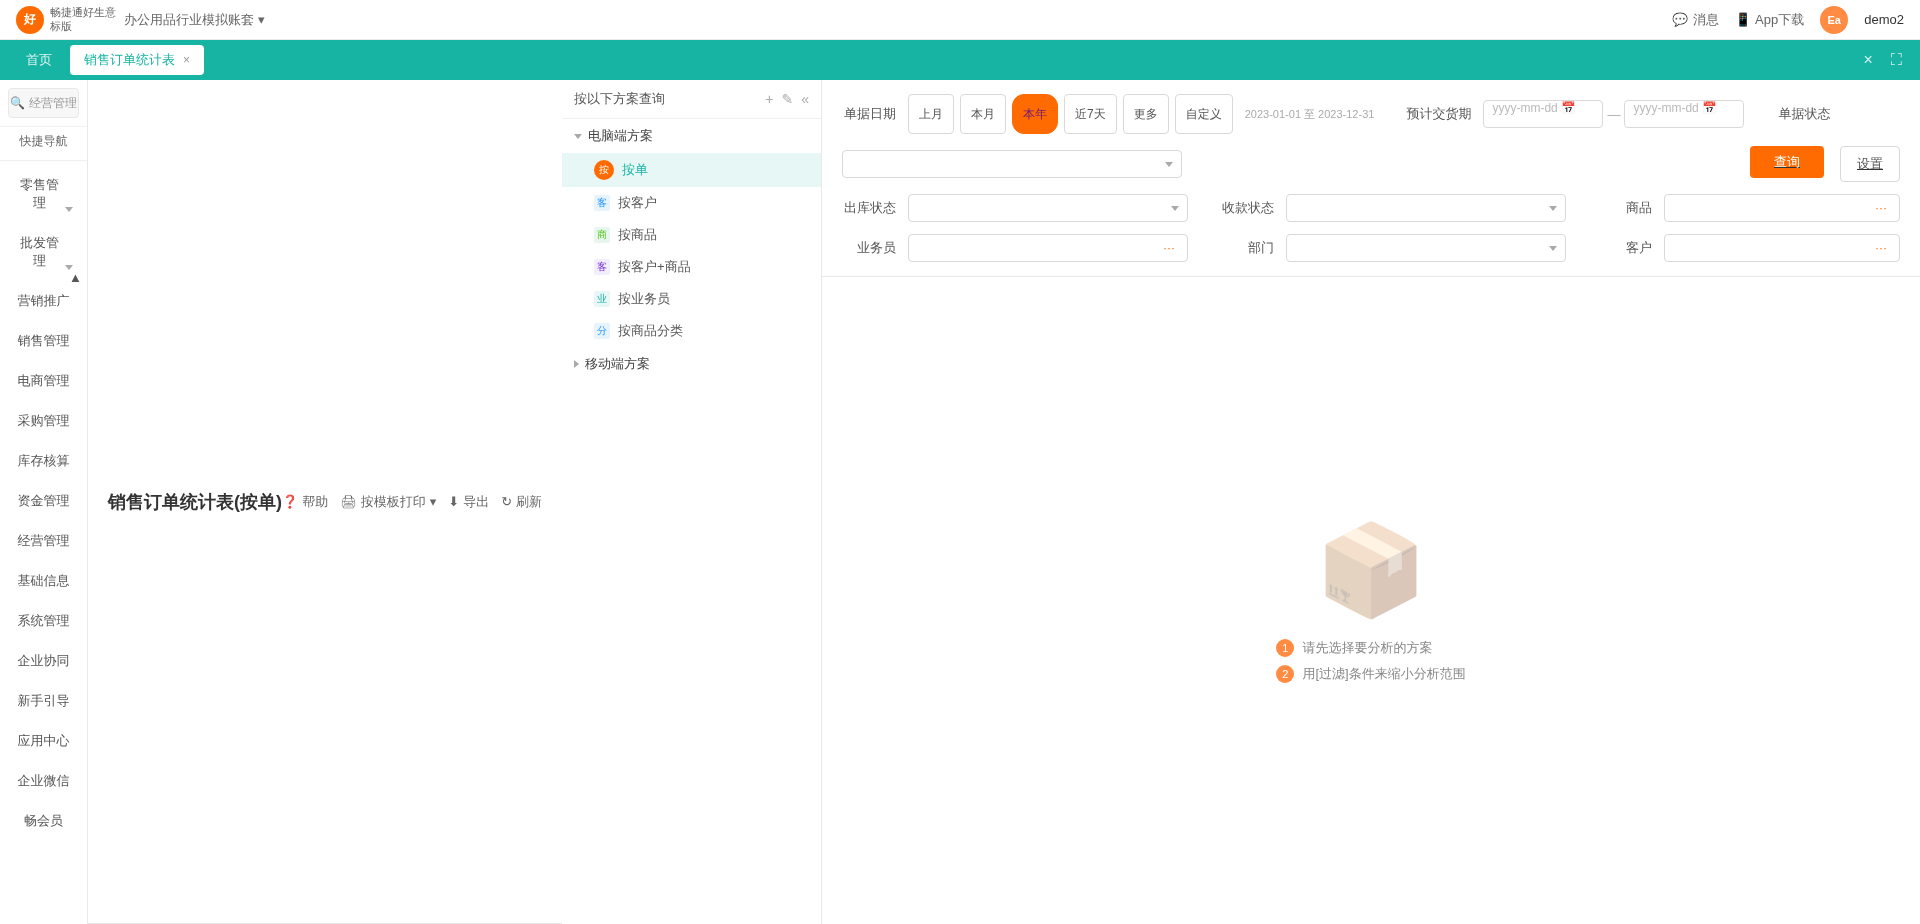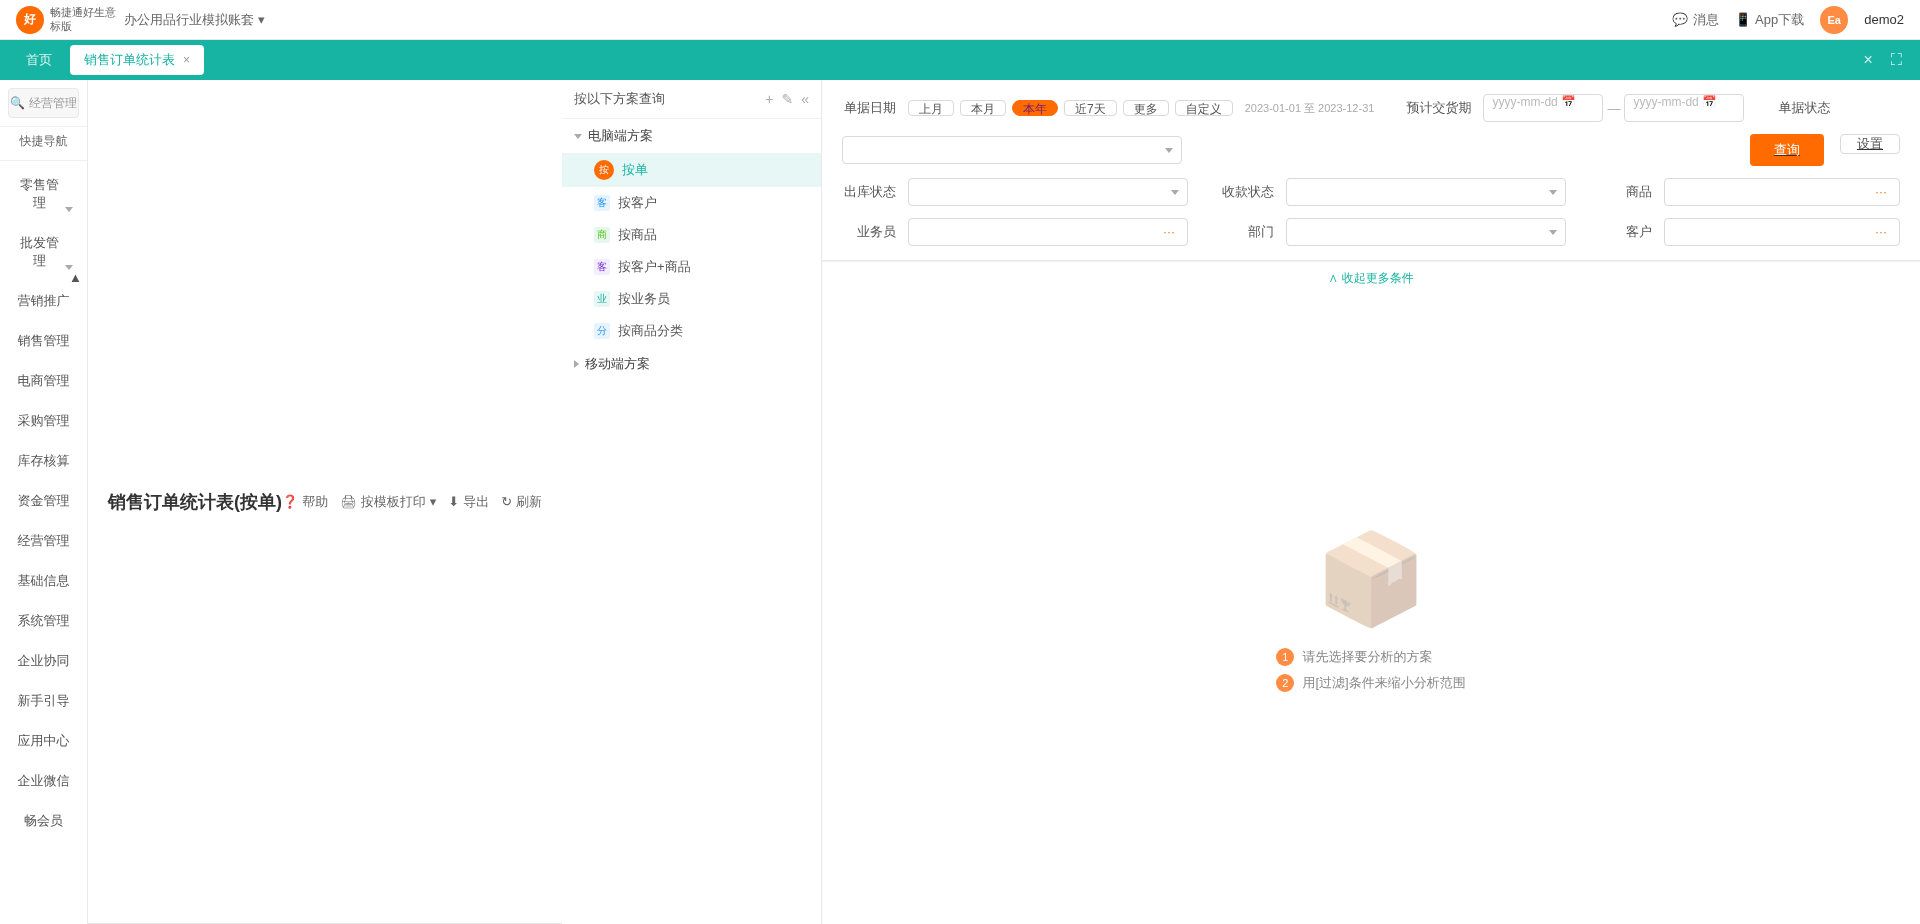--- a/index.html
+++ b/index.html
@@ -67,34 +67,34 @@
 
     
     .right-panel { flex: 1; display: flex; flex-direction: column; overflow: hidden; }
 
     
     .filter-area { background: #fff; padding: 14px 20px; border-bottom: 1px solid #e8e8e8; flex-shrink: 0; }
     .filter-row { display: flex; align-items: center; gap: 12px; margin-bottom: 12px; flex-wrap: wrap; }
     .filter-row:last-child { margin-bottom: 0; }
     .filter-label { font-size: 13px; color: #555; white-space: nowrap; min-width: 54px; text-align: right; }
     .filter-date-group { display: flex; align-items: center; gap: 6px; }
-    .date-btn { height: 16px; padding: 0 10px; border: 1px solid #d9d9d9; border-radius: 4px; background: #fff; cursor: pointer; font-size: 12px; color: #555; }
+    .date-btn { height: 40px; padding: 0 10px; border: 1px solid #d9d9d9; border-radius: 4px; background: #fff; cursor: pointer; font-size: 12px; color: #555; }
     .date-btn.active { background: #ff6b00; border-color: #ff6b00; color: #701a75; border-radius: 12px; }
     .date-input-group { display: flex; align-items: center; gap: 4px; }
     .date-input { height: 28px; border: 1px solid #d9d9d9; border-radius: 4px; padding: 0 8px; font-size: 12px; color: #aaa; width: 120px; background: #fff; cursor: pointer; }
     .date-separator { color: #aaa; }
     .filter-date-range { font-size: 11px; color: #aaa; }
 
     .filter-select { height: 28px; border: 1px solid #d9d9d9; border-radius: 4px; padding: 0 8px; font-size: 12px; color: #555; background: #fff; cursor: pointer; display: flex; align-items: center; justify-content: space-between; min-width: 180px; }
     .filter-select-wide { min-width: 280px; }
     .filter-select-status { min-width: 340px; }
     .select-arrow { color: #aaa; font-size: 10px; }
     .filter-more-btn { color: #ff6b00; cursor: pointer; font-size: 12px; padding: 0 4px; }
     .btn-query { background: #ff6b00; color: #fff; border: none; border-radius: 4px; padding: 0 24px; height: 32px; cursor: pointer; font-size: 13px; }
-    .btn-setting { background: #fff; color: #555; border: 1px solid #d9d9d9; border-radius: 4px; padding: 0 16px; height: 20px; cursor: pointer; font-size: 13px; }
+    .btn-setting { background: #fff; color: #555; border: 1px solid #d9d9d9; border-radius: 4px; padding: 0 16px; height: 36px; cursor: pointer; font-size: 13px; }
 
     
     .collapse-bar { text-align: center; padding: 8px; background: #fff; border-top: 1px solid #f0f0f0; cursor: pointer; color: #17b3a3; font-size: 12px; flex-shrink: 0; }
 
     
     .empty-state { flex: 1; display: flex; flex-direction: column; align-items: center; justify-content: center; background: #fff; gap: 16px; }
     .empty-hints { display: flex; flex-direction: column; gap: 8px; }
     .empty-hint { display: flex; align-items: center; gap: 8px; font-size: 13px; color: #888; }
     .hint-num { width: 18px; height: 18px; border-radius: 50%; background: #ff8c42; color: #fff; font-size: 11px; display: flex; align-items: center; justify-content: center; flex-shrink: 0; }
 
@@ -380,23 +380,20 @@
               <span class="triangle-down select-arrow"></span>
             </div>
 
             <span class="filter-label" style="margin-left:20px;">客户</span>
             <div class="filter-select" style="flex:1;min-width:200px;justify-content:flex-end;">
               <span class="filter-more-btn">···</span>
             </div>
           </div>
         </div>
 
-        <div class="collapse-bar">
-          <span>∧ 收起更多条件</span>
-        </div>
 
         <div class="empty-state">
           <div style="font-size:90px;opacity:0.35;">📦</div>
           <div class="empty-hints">
             <div class="empty-hint">
               <div class="hint-num">1</div>
               <span>请先选择要分析的方案</span>
             </div>
             <div class="empty-hint">
               <div class="hint-num">2</div>

